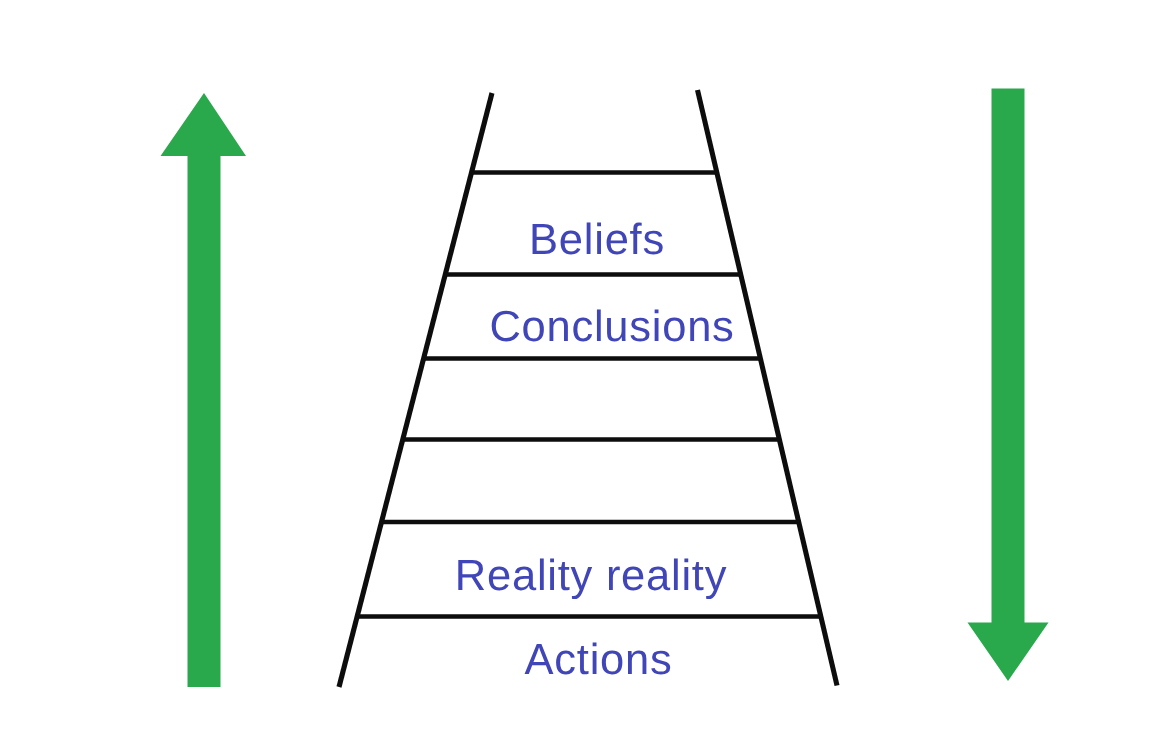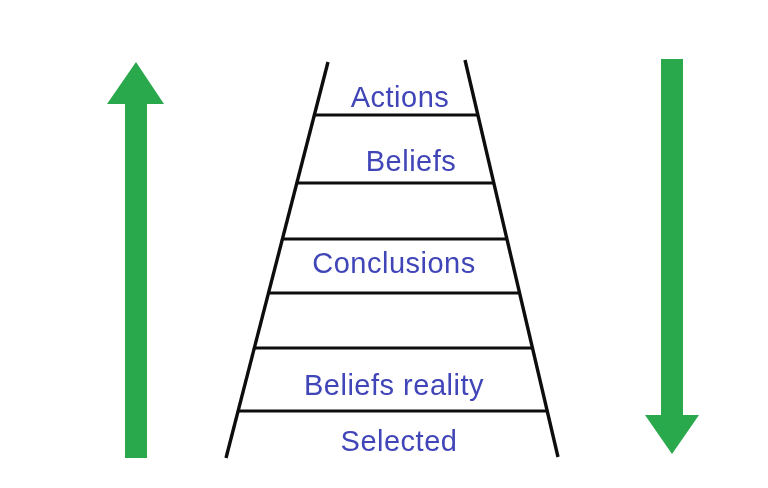--- a/index.html
+++ b/index.html
@@ -26,22 +26,22 @@
     position: absolute;
     transform: translate(-50%, -50%);
     color: #4045b8;
     font-size: 29px;
     font-weight: 400;
     letter-spacing: 0.5px;
     white-space: nowrap;
     line-height: 1;
   }
   .lbl-0 { left: 400px; top:  97px; }
-  .lbl-1 { left: 398px; top: 161px; margin-left: 13px; }
-  .lbl-2 { left: 394px; top: 219px; margin-top: 44px; }
+  .lbl-1 { left: 398px; top: 161px; }
+  .lbl-2 { left: 408px; top: 219px; }
   .lbl-3 { left: 396px; top: 270px; }
   .lbl-4 { left: 397px; top: 324px; }
   .lbl-5 { left: 394px; top: 385px; }
   .lbl-6 { left: 399px; top: 441px; }
 </style>
 </head>
 <body>
 
 <div class="canvas">
 
@@ -55,19 +55,18 @@
     <line x1="465" y1="60" x2="558" y2="457" stroke-width="3.4" stroke="#0d0d0d"></line>
 
     <line x1="314" y1="115" x2="479" y2="115" stroke-width="3" stroke="#0d0d0d"></line>
     <line x1="296" y1="183" x2="494" y2="183" stroke-width="3" stroke="#0d0d0d"></line>
     <line x1="283" y1="239" x2="507" y2="239" stroke-width="3" stroke="#0d0d0d"></line>
     <line x1="269" y1="293" x2="520" y2="293" stroke-width="3" stroke="#0d0d0d"></line>
     <line x1="254" y1="348" x2="533" y2="348" stroke-width="3" stroke="#0d0d0d"></line>
     <line x1="238" y1="411" x2="547" y2="411" stroke-width="3" stroke="#0d0d0d"></line>
   </svg>
 
-  <div class="rung-label lbl-0">Actions</div>
   <div class="rung-label lbl-1">Beliefs</div>
   <div class="rung-label lbl-2">Conclusions</div>
-  <div class="rung-label lbl-5">Beliefs reality</div>
-  <div class="rung-label lbl-6">Selected</div>
+  <div class="rung-label lbl-5">Reality reality</div>
+  <div class="rung-label lbl-6">Actions</div>
 
 </div>
 
 </body></html>

